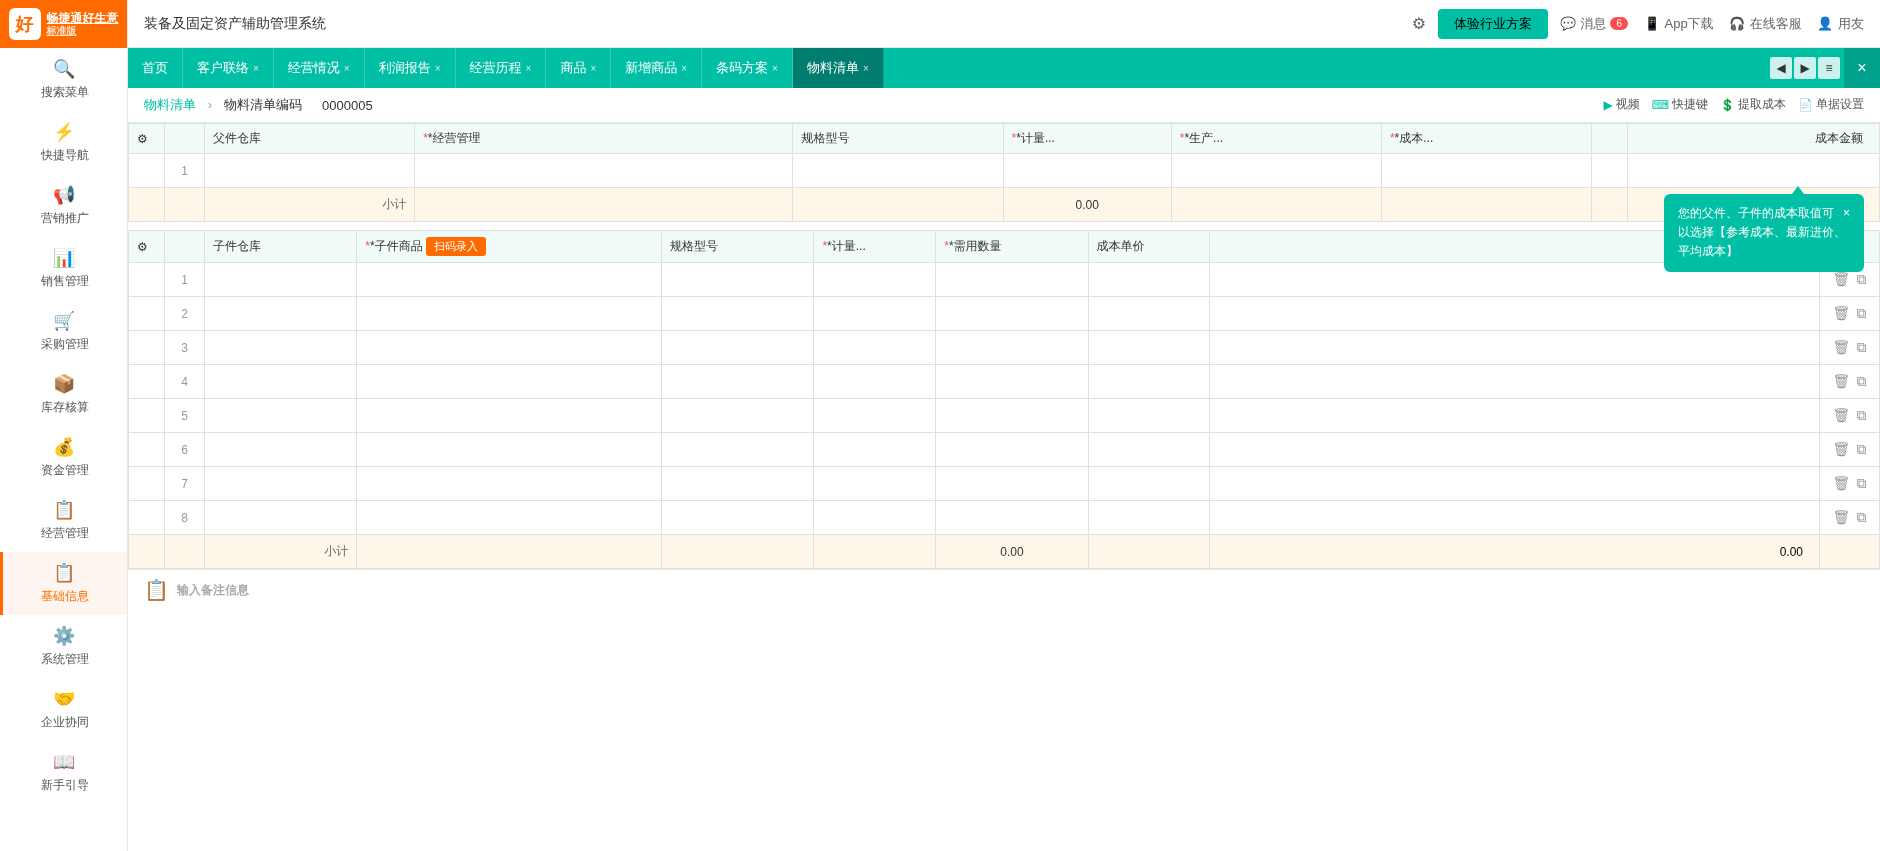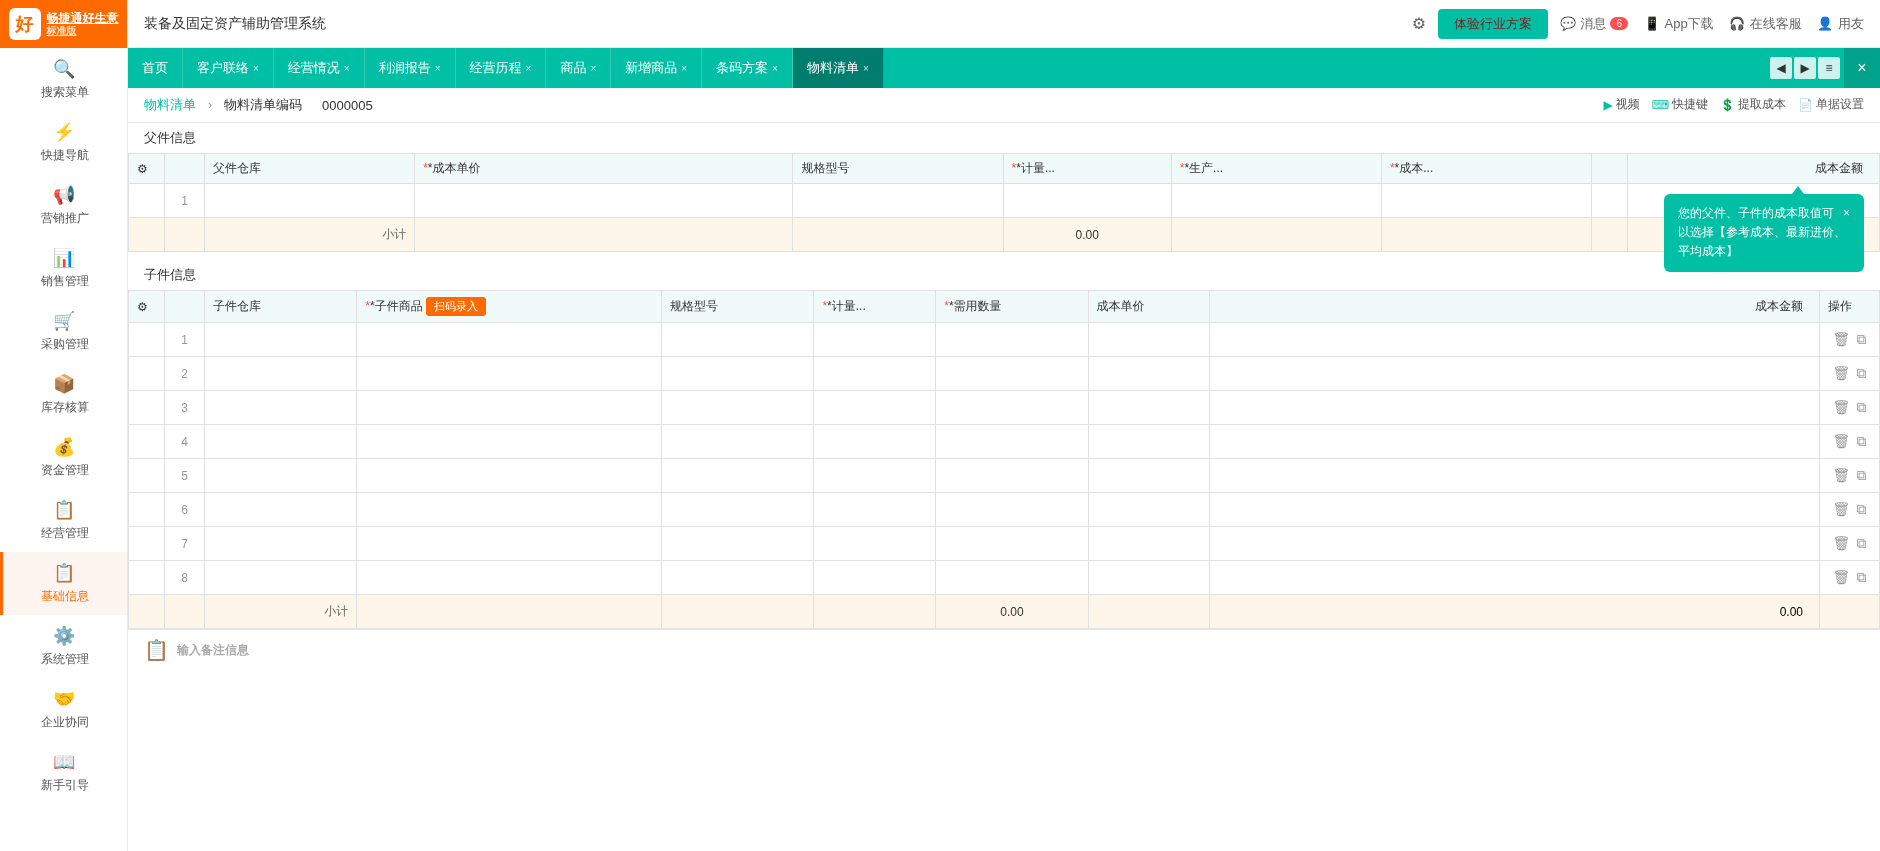--- a/index.html
+++ b/index.html
@@ -66,21 +66,21 @@
       border-bottom: 1px solid #e8e8e8;
       display: flex;
       align-items: center;
       padding: 0 16px;
       gap: 12px;
     }
     .system-title { font-size: 14px; color: #333; flex: 1; }
     .header-actions { display: flex; align-items: center; gap: 16px; }
     .header-btn { display: flex; align-items: center; gap: 4px; cursor: pointer; color: #666; font-size: 13px; }
     .badge { background: #ff4d4f; color: #fff; border-radius: 10px; font-size: 10px; padding: 1px 5px; min-width: 18px; text-align: center; }
-    .try-btn { background: #00bfa5; color: #7f1d1d; border: none; padding: 6px 16px; border-radius: 4px; cursor: pointer; font-size: 13px; }
+    .try-btn { background: #00bfa5; color: #000000; border: none; padding: 6px 16px; border-radius: 4px; cursor: pointer; font-size: 13px; }
     .gear-icon { cursor: pointer; color: #666; font-size: 16px; }
 
     
     .nav-tabs {
       background: #00bfa5;
       display: flex;
       align-items: center;
       height: 40px;
       padding: 0;
       overflow: hidden;
@@ -424,28 +424,27 @@
         </div>
       </div>
     </div>
 
     <div class="tooltip-box">
       <span class="tooltip-close">×</span>
       <span>您的父件、子件的成本取值可以选择【参考成本、最新进价、平均成本】</span>
     </div>
 
     <div class="section">
-      <div class="section-title">父件信息</div>
       <table class="data-table">
         <thead>
           <tr>
             <th class="col-settings">⚙</th>
             <th></th>
             <th><span>父件仓库</span></th>
-            <th><span class="required">*</span><span>*成本单价</span></th>
+            <th><span class="required">*</span><span>*经营管理</span></th>
             <th><span>规格型号</span></th>
             <th><span class="required">*</span><span>*计量...</span></th>
             <th><span class="required">*</span><span>*生产...</span></th>
             <th><span class="required">*</span><span>*成本...</span></th>
             <th></th>
             <th style="text-align:right;padding-right:16px;min-width:120px;"><span>成本金额</span></th>
           </tr>
         </thead>
         <tbody>
           <tr>
@@ -470,21 +469,20 @@
             <td></td>
             <td></td>
             <td></td>
             <td style="text-align:right;padding-right:16px;">0.00</td>
           </tr>
         </tbody>
       </table>
     </div>
 
     <div class="section" style="margin-top:8px;">
-      <div class="section-title">子件信息</div>
       <table class="data-table">
         <thead>
           <tr>
             <th class="col-settings">⚙</th>
             <th></th>
             <th><span>子件仓库</span></th>
             <th style="min-width:200px;">
               <span class="required">*</span><span>*子件商品</span>
               <button class="scan-btn">扫码录入</button>
             </th>

